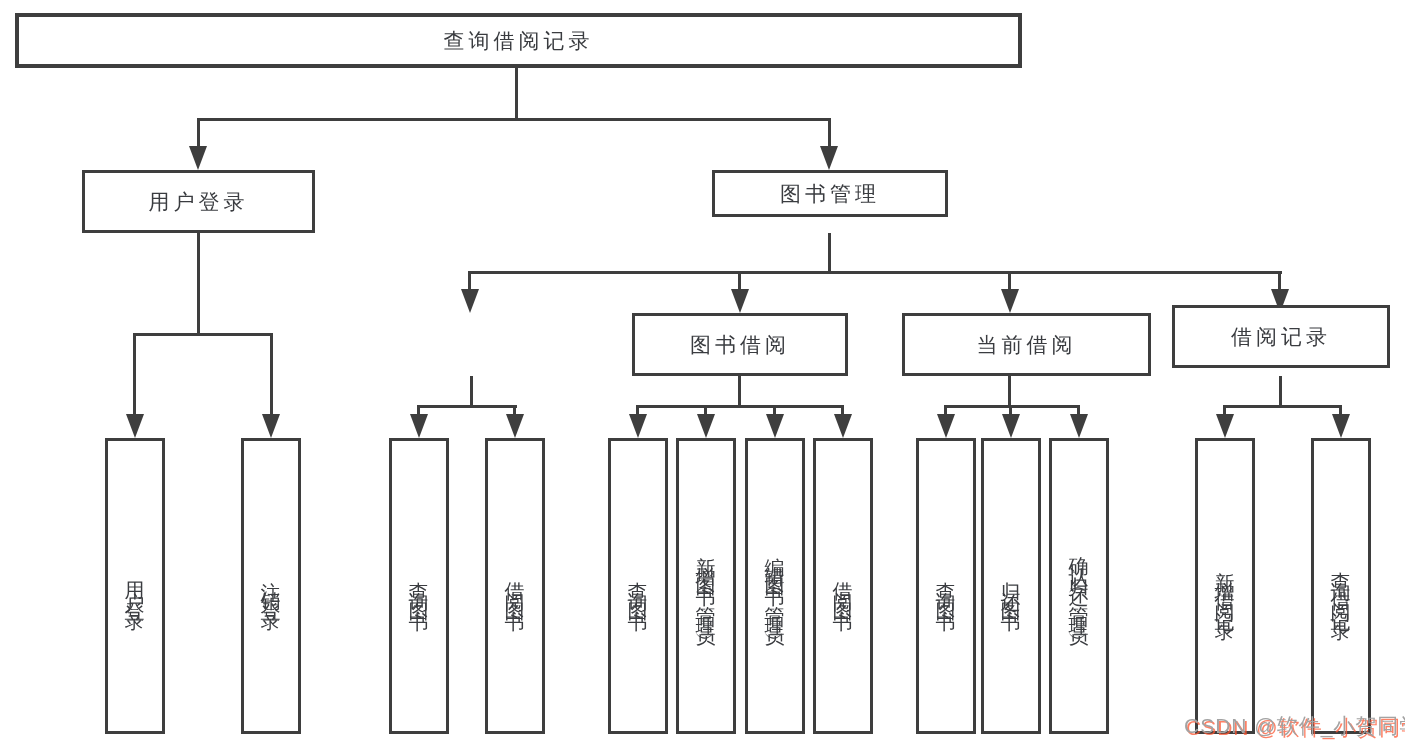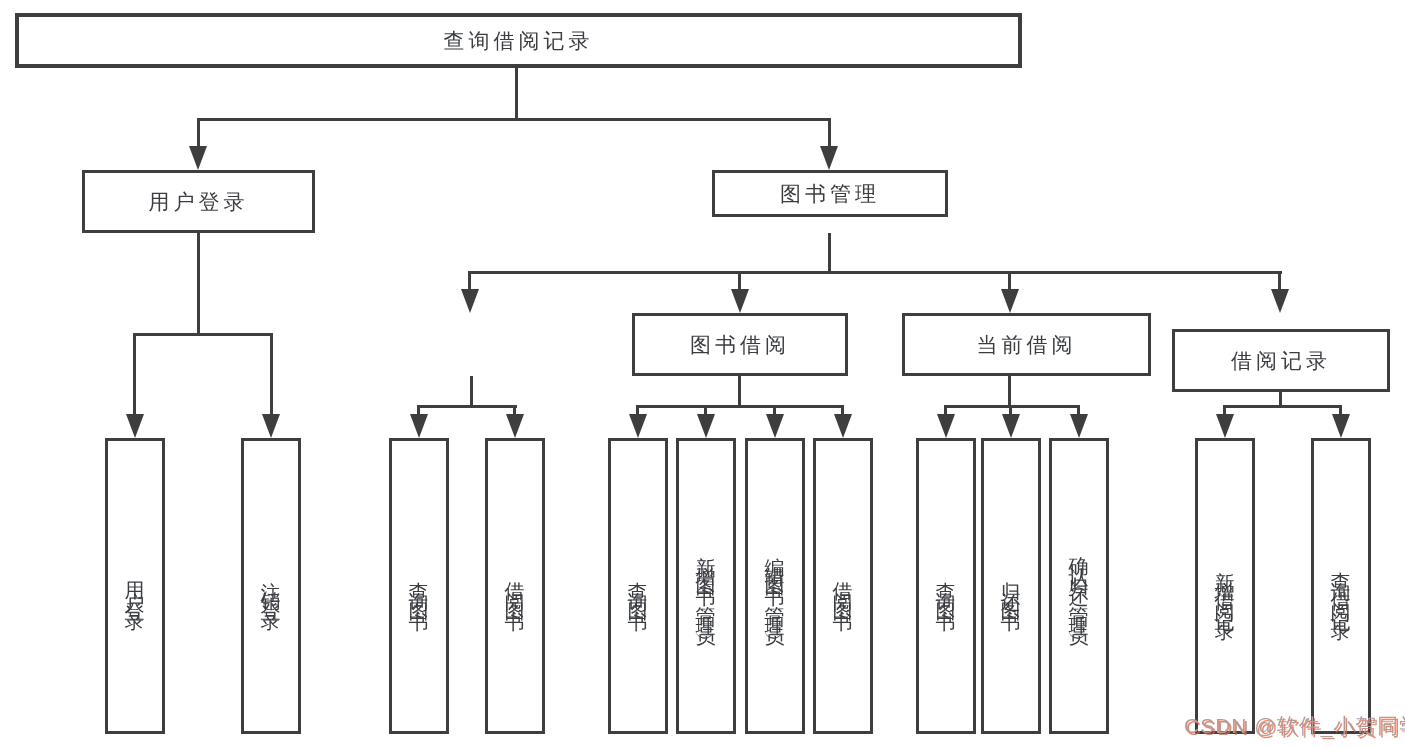--- a/index.html
+++ b/index.html
@@ -37,21 +37,21 @@
 
 <div class="stage">
 
   <div class="box root-box" style="left:15px;top:13px;width:1007px;height:55px">查询借阅记录</div>
 
   <div class="box" style="left:82px;top:170px;width:233px;height:63px">用户登录</div>
   <div class="box" style="left:712px;top:170px;width:236px;height:47px">图书管理</div>
 
   <div class="box" style="left:632px;top:313px;width:216px;height:63px">图书借阅</div>
   <div class="box" style="left:902px;top:313px;width:249px;height:63px">当前借阅</div>
-  <div class="box" style="left:1172px;top:329px;width:218px;height:63px">借阅记录</div>
+  <div class="box" style="left:1172px;top:305px;width:218px;height:63px">借阅记录</div>
 
   <div class="box leaf" style="left:105px;top:438px;width:60px;height:296px">用户登录</div>
   <div class="box leaf" style="left:241px;top:438px;width:60px;height:296px">注销登录</div>
   <div class="box leaf" style="left:389px;top:438px;width:60px;height:296px">查询图书</div>
   <div class="box leaf" style="left:485px;top:438px;width:60px;height:296px">借阅图书</div>
   <div class="box leaf" style="left:608px;top:438px;width:60px;height:296px">查询图书</div>
   <div class="box leaf" style="left:676px;top:438px;width:60px;height:296px">新增图书（管理员）</div>
   <div class="box leaf" style="left:745px;top:438px;width:60px;height:296px">编辑图书（管理员）</div>
   <div class="box leaf" style="left:813px;top:438px;width:60px;height:296px">借阅图书</div>
   <div class="box leaf" style="left:916px;top:438px;width:60px;height:296px">查询图书</div>

